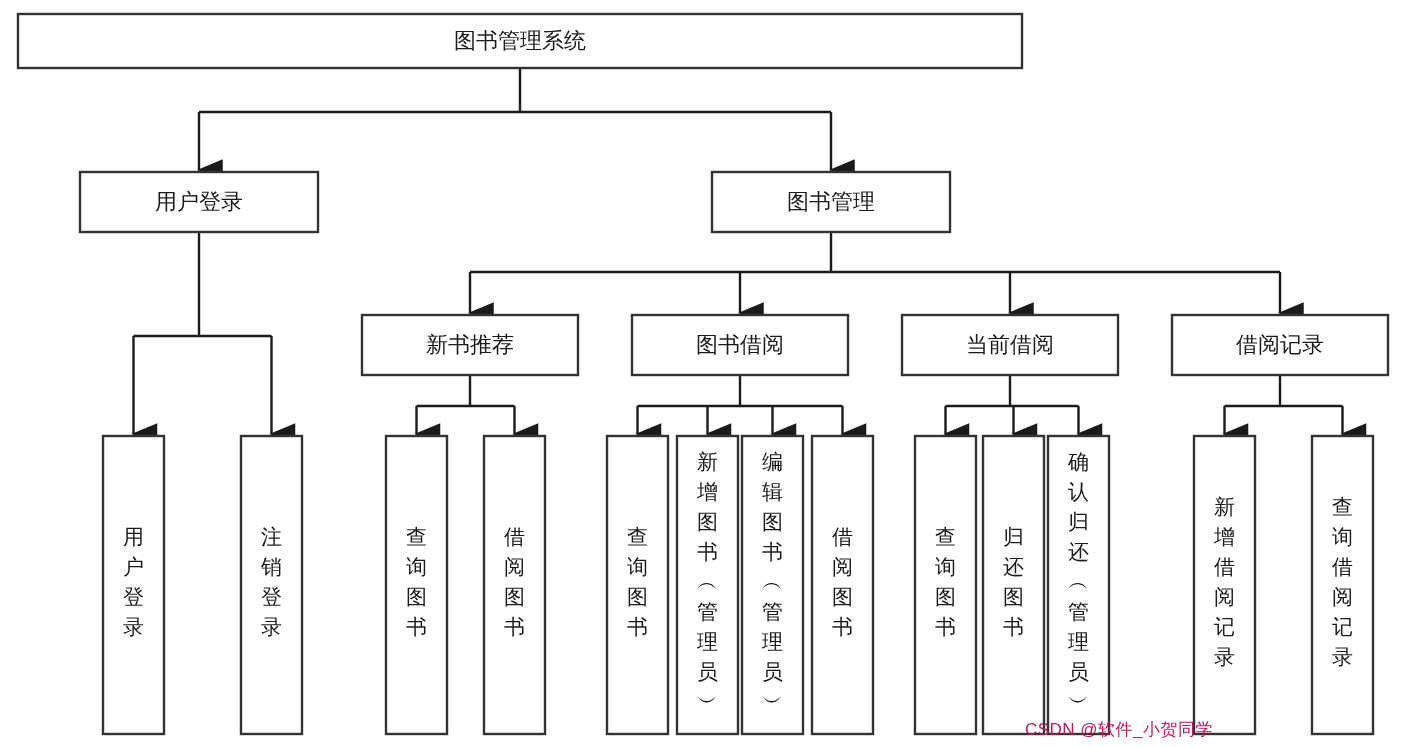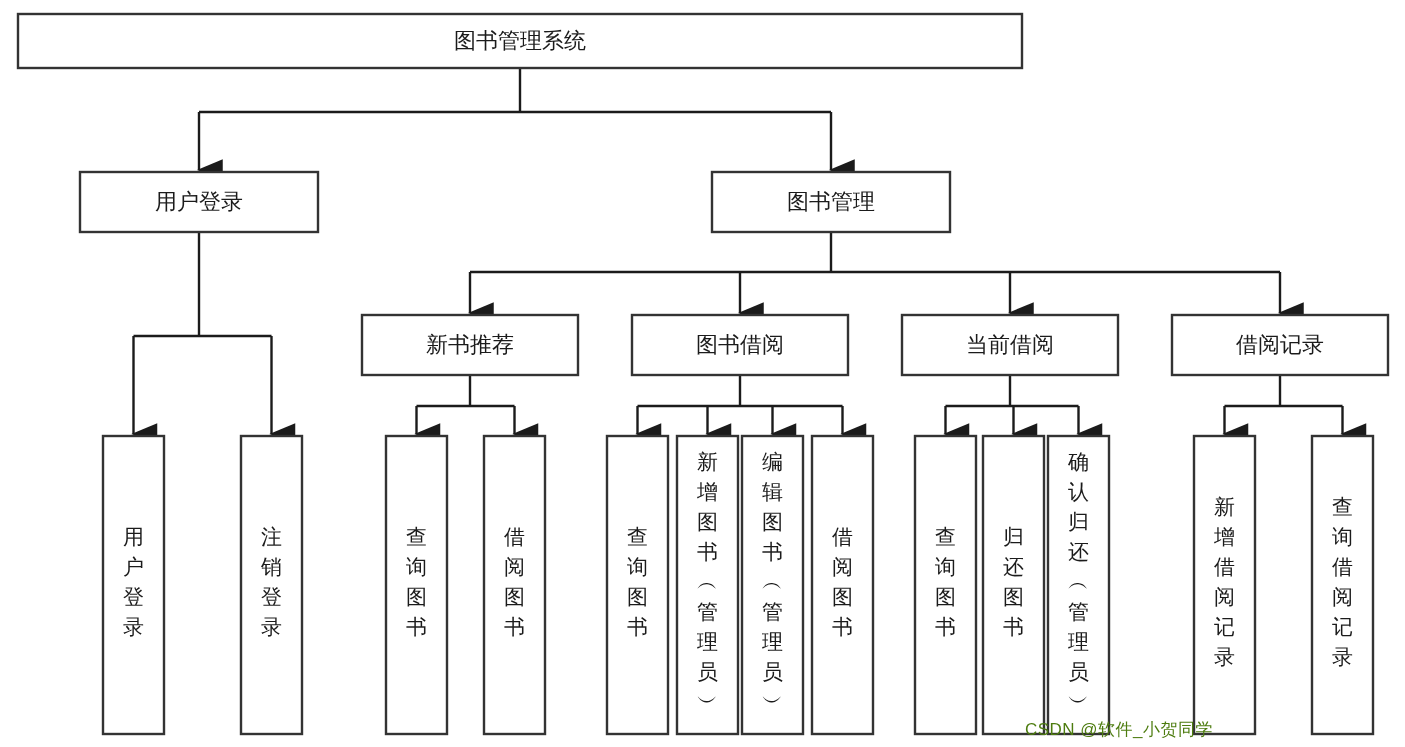--- a/index.html
+++ b/index.html
@@ -50,21 +50,21 @@
   }
   .arrow-head {
     fill: #1b1b1b;
   }
   .watermark {
     position: absolute;
     right: 10px;
     bottom: 6px;
     font-family: "Liberation Sans", "DejaVu Sans", sans-serif;
     font-size: 17px;
-    color: #4d7c0f;
+    color: #be185d;
     letter-spacing: 0.5px;
     white-space: nowrap;
     pointer-events: none;
     margin-left: 42px;
   }
 </style>
 </head>
 <body>
 
 <div id="diagram-root">

